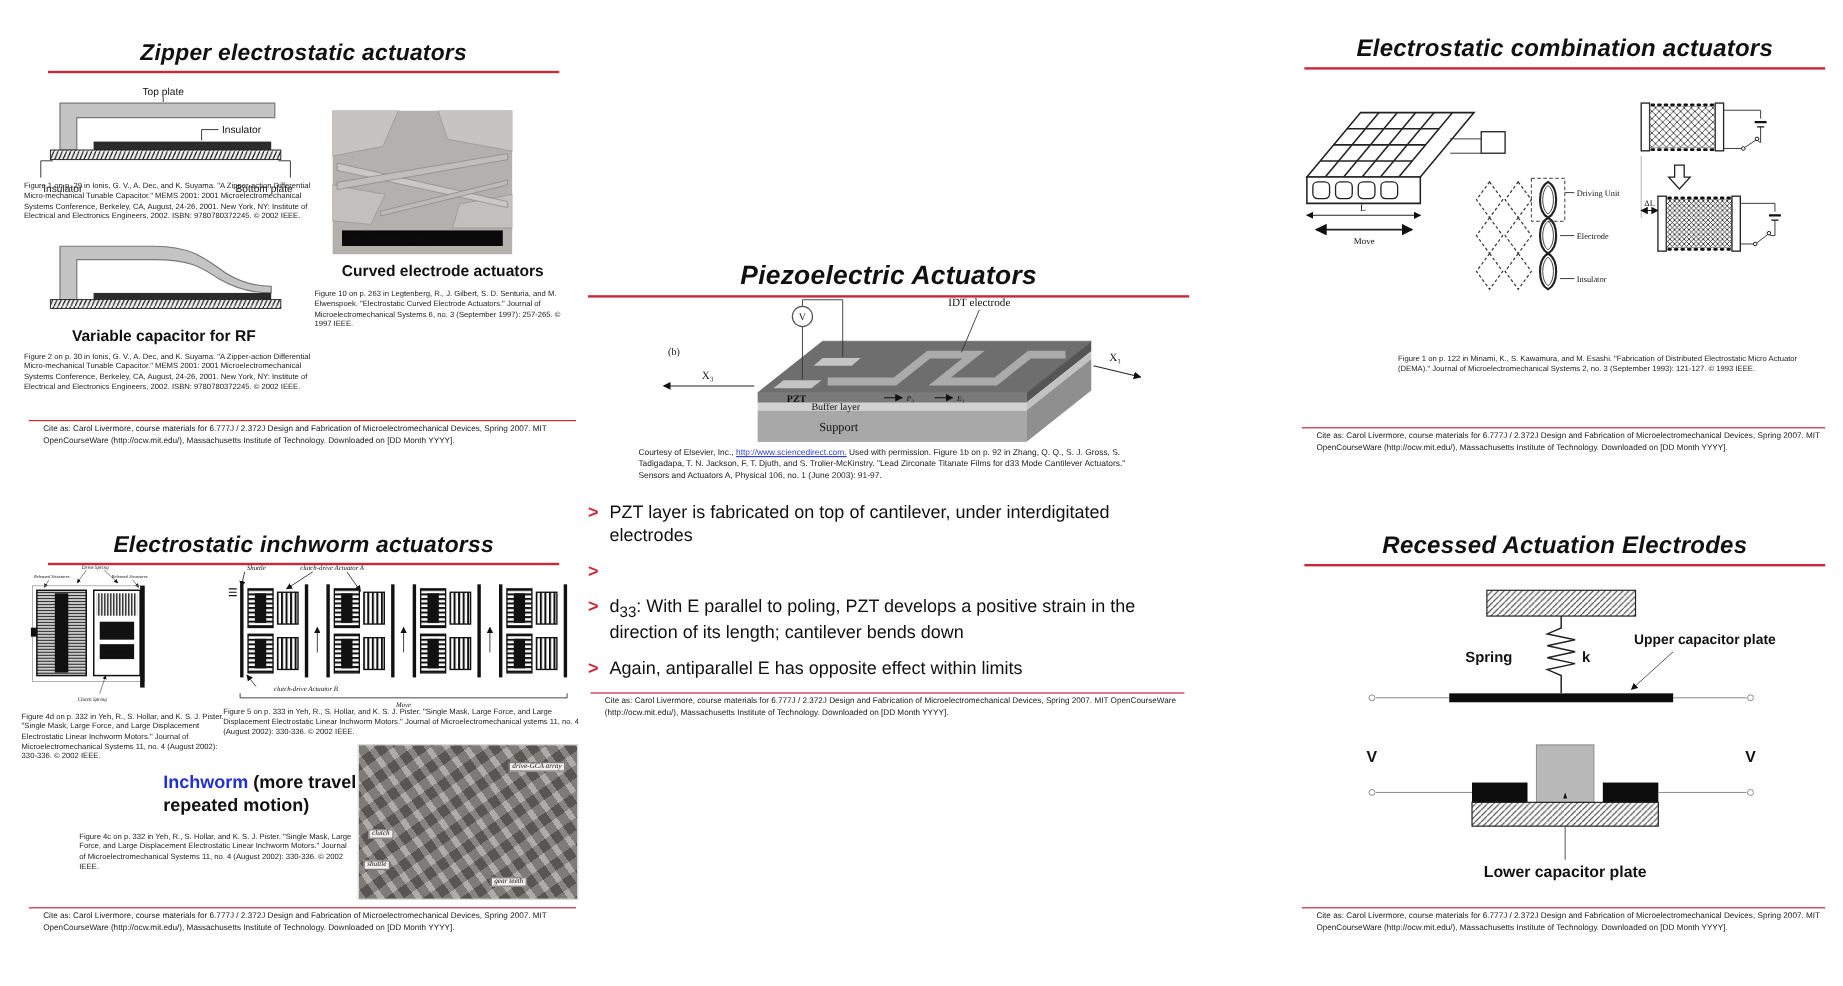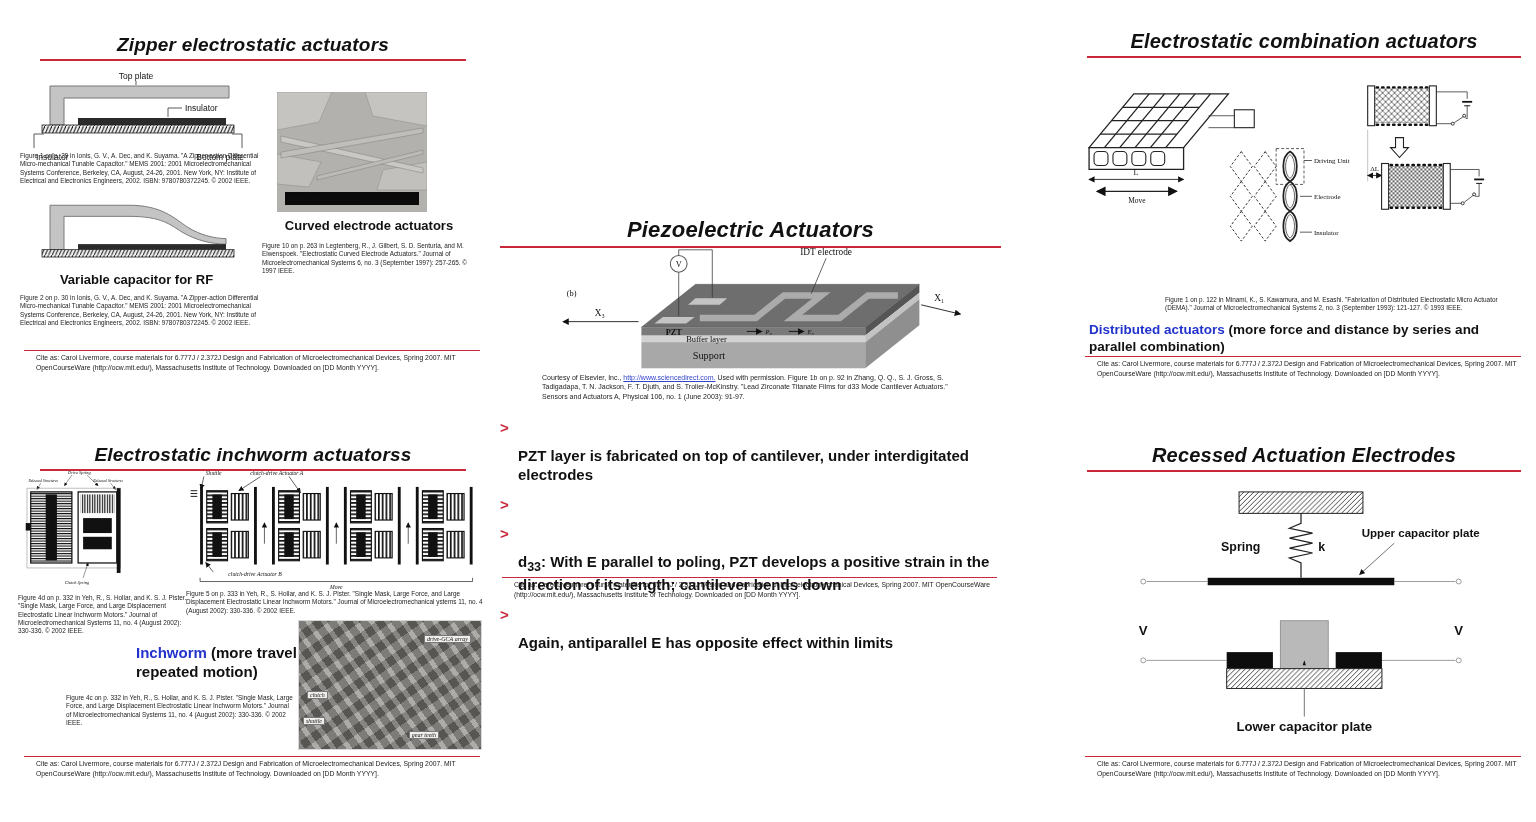--- a/index.html
+++ b/index.html
@@ -18,21 +18,21 @@
           padding:2px 4px 0 12px;font-size:6.8px;line-height:1.45;color:#1a1a1a;}
   .capbold{font-weight:bold;font-size:13px;color:#111;}
   .kw{color:#2233cc;font-weight:bold;}
   .hl{font-weight:bold;color:#111;line-height:1.25;}
   .link{color:#3344cc;text-decoration:underline;cursor:pointer;}
   .ln{stroke:#333;stroke-width:.8;fill:none;}
   svg text{font-family:"Liberation Serif",serif;fill:#111;}
   svg .sans{font-family:"Liberation Sans",sans-serif;}
   .brow{display:flex;margin-bottom:11px;}
   .chev{width:18px;flex:0 0 18px;color:#c9283a;font-weight:bold;font-size:15px;line-height:1.25;}
-  .btxt{font-weight:bold;font-size:15px;line-height:1.25;color:#111;margin-top:28px;}
+  .btxt{font-weight:normal;font-size:15px;line-height:1.25;color:#111;}
   .sem4c{background:
      repeating-linear-gradient(145deg, rgba(255,255,255,.14) 0 9px, rgba(0,0,0,.16) 9px 18px),
      repeating-linear-gradient(55deg,#a09e9b 0 5px,#686663 5px 13px);
      border:1px solid #d8d8d8;}
   .chip{position:absolute;background:#efeeec;border:.5px solid #777;color:#111;
         font-family:"Liberation Serif",serif;font-style:italic;font-size:6px;
         padding:0 2px;white-space:nowrap;}
 </style>
 </head>
 <body>
@@ -204,21 +204,21 @@
     <span class="chip" style="left:8px;top:70px">clutch</span>
     <span class="chip" style="left:4px;top:96px">shuttle</span>
     <span class="chip" style="right:42px;bottom:10px">gear teeth</span>
   </div>
 
   <div class="abs cite" style="left:52px;top:256px;width:228px">Figure 4c on p. 332 in Yeh, R., S. Hollar, and K. S. J. Pister. "Single Mask, Large Force, and Large Displacement Electrostatic Linear Inchworm Motors." Journal of Microelectromechanical Systems 11, no. 4 (August 2002): 330-336. © 2002 IEEE.</div>
 
   <div class="citeas" style="top:318px"><span>Cite as: Carol Livermore, course materials for 6.777J / 2.372J Design and Fabrication of Microelectromechanical Devices, Spring 2007. MIT OpenCourseWare (http://ocw.mit.edu/), Massachusetts Institute of Technology. Downloaded on [DD Month YYYY].</span></div>
 </section>
 
-<section class="slide" style="left:492px;top:213px;width:517px;height:394px">
+<section class="slide" style="left:482px;top:213px;width:517px;height:394px">
   <h2 class="stitle t22">Piezoelectric Actuators</h2>
   <div class="rule" style="margin:3px 8px 0 8px"></div>
 
   <svg class="abs" style="left:56px;top:34px" width="420" height="125" viewBox="0 0 450 134">
     <text x="20" y="52" font-size="9">(b)</text>
     <g>
       <polygon points="100,86 340,86 398,40 158,40" fill="#6e6e6e" stroke="#555" stroke-width=".5"></polygon>
       <path d="M162.6,76 H222.6 L252.8,52 H292.8 L262.6,76 H312.6 L342.8,52 H375" fill="none" stroke="#ababab" stroke-width="7"></path>
       <polygon points="114,82 148,82 157,75 123,75" fill="#c4c4c4"></polygon>
       <polygon points="150,62 184,62 192,55 158,55" fill="#c4c4c4"></polygon>
@@ -362,23 +362,20 @@
         <line x1="97" y1="119" x2="106" y2="112" class="ln"></line>
         <circle cx="107" cy="111" r="1.5" fill="none" stroke="#111" stroke-width=".8"></circle>
         <polyline points="108,113 112,113" class="ln"></polyline>
       </g>
       <text x="7" y="88" font-size="7" text-anchor="middle">ΔL</text>
     </g>
   </svg>
 
   <div class="abs cite" style="left:90px;top:272px;width:356px">Figure 1 on p. 122 in Minami, K., S. Kawamura, and M. Esashi. "Fabrication of Distributed Electrostatic Micro Actuator (DEMA)." Journal of Microelectromechanical Systems 2, no. 3 (September 1993): 121-127. © 1993 IEEE.</div>
 
-  <div class="abs hl" style="left:14px;top:298px;width:438px;font-size:13.5px">
-    <span class="kw">Distributed actuators</span><span> (more force and distance by series and parallel combination)</span>
-  </div>
 
   <div class="citeas" style="top:332px"><span>Cite as: Carol Livermore, course materials for 6.777J / 2.372J Design and Fabrication of Microelectromechanical Devices, Spring 2007. MIT OpenCourseWare (http://ocw.mit.edu/), Massachusetts Institute of Technology. Downloaded on [DD Month YYYY].</span></div>
 </section>
 
 <section class="slide" style="left:1075px;top:438px;width:458px;height:360px">
   <h2 class="stitle t20">Recessed Actuation Electrodes</h2>
   <div class="rule" style="margin:3px 12px 0 12px"></div>
 
   <svg class="abs" style="left:40px;top:44px" width="372" height="256" viewBox="0 0 450 310">
     <rect x="150" y="12" width="150" height="26" fill="url(#hatch)" stroke="#222" stroke-width="1.2"></rect>

